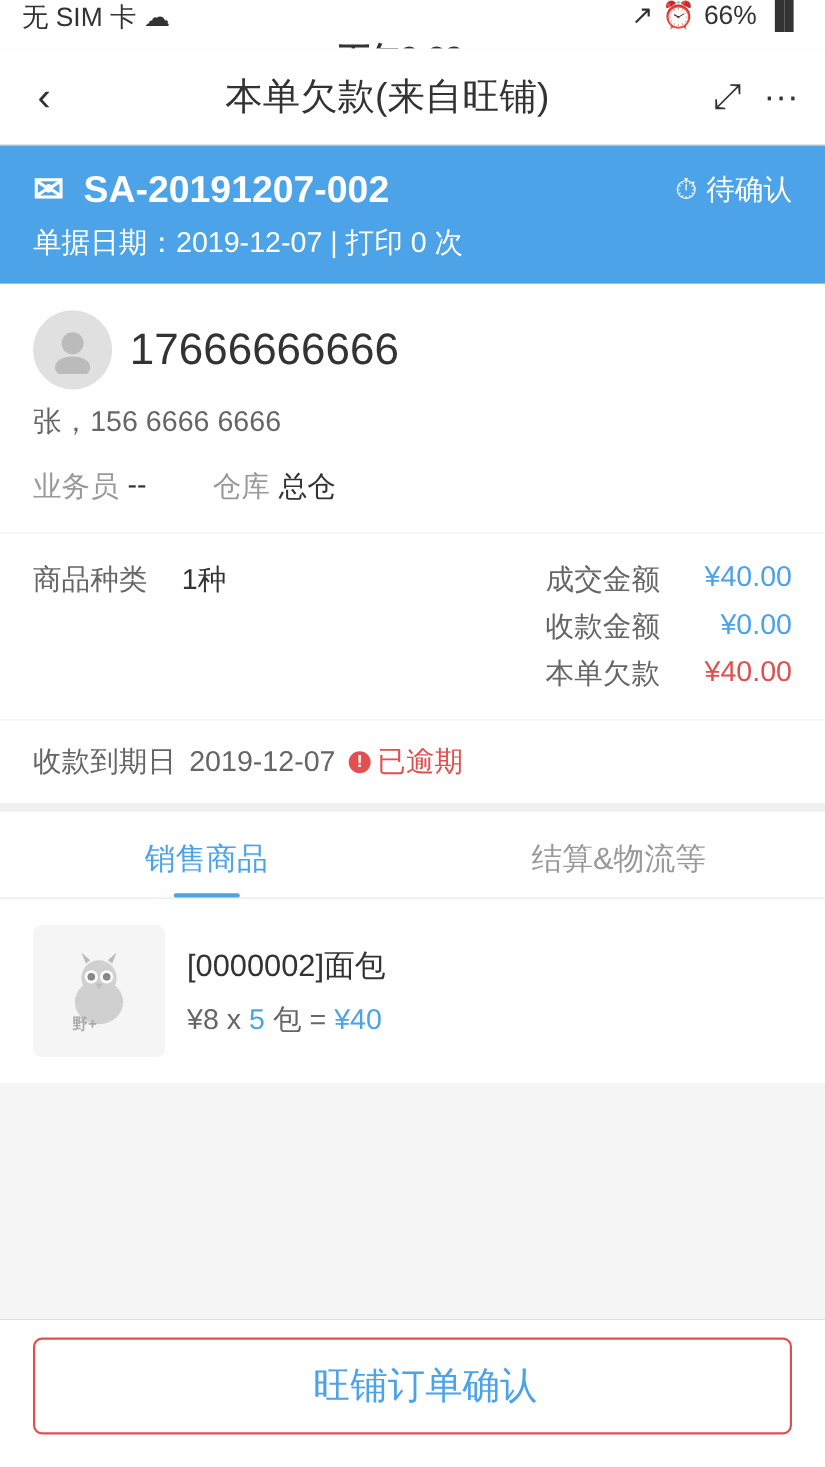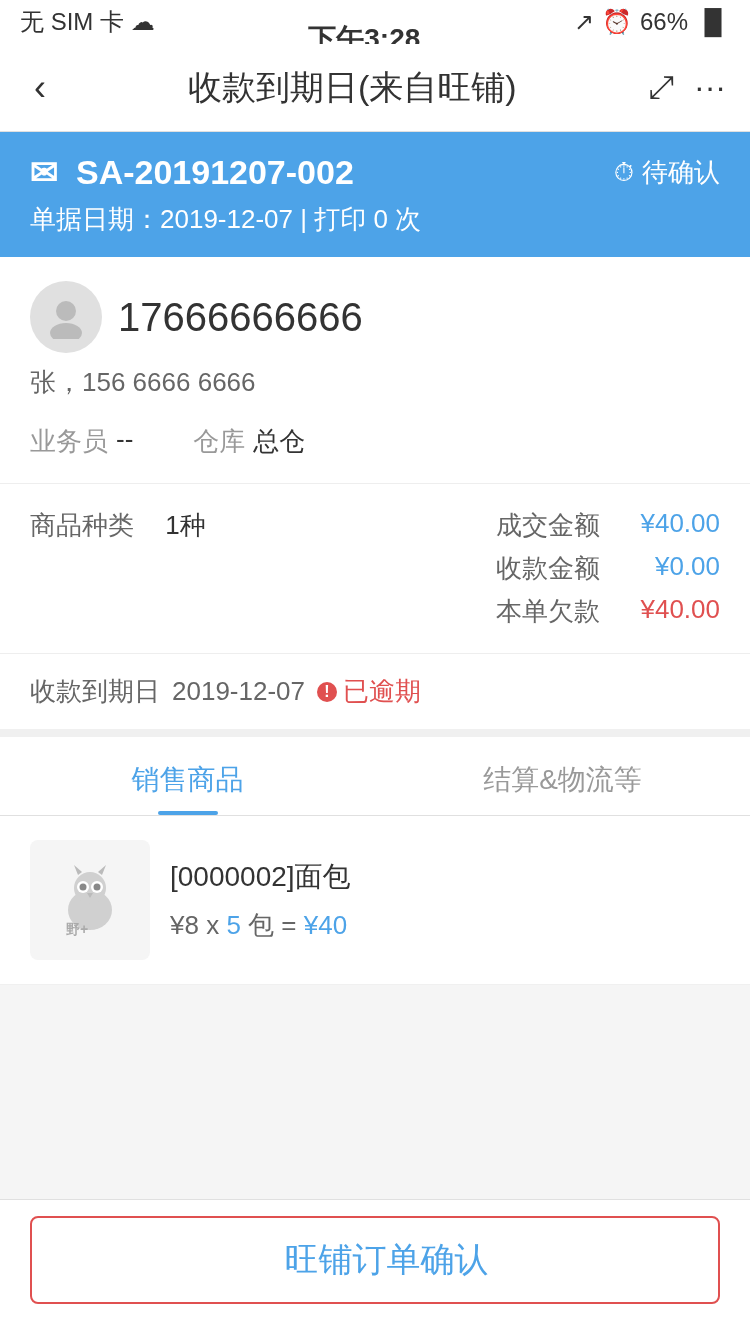--- a/index.html
+++ b/index.html
@@ -11,21 +11,21 @@
       font-family: -apple-system, "PingFang SC", "Microsoft YaHei", sans-serif;
       font-size: 28px;
       color: #333;
     }
 
     
     .status-bar {
       background: #fff;
       height: 44px;
       display: flex;
-      align-items: center;
+      align-items: flex-start;
       justify-content: space-between;
       padding: 0 20px;
       font-size: 24px;
       font-weight: 500;
     }
     .status-left { display: flex; align-items: center; gap: 8px; }
     .status-center { font-size: 28px; font-weight: 600; margin-top: 34px; }
     .status-right { display: flex; align-items: center; gap: 8px; font-size: 24px; }
 
     
@@ -320,21 +320,21 @@
   <div class="status-right">
     <span>↗</span>
     <span>⏰</span>
     <span>66%</span>
     <span>▐▌</span>
   </div>
 </div>
 
 <div class="nav-bar">
   <div class="nav-back">‹</div>
-  <div class="nav-title">收款到期日(来自旺铺)</div>
+  <div class="nav-title">本单欠款(来自旺铺)</div>
   <div class="nav-actions">
     <span class="nav-action-btn">⤢</span>
     <span class="nav-action-btn">···</span>
   </div>
 </div>
 
 <div class="order-banner">
   <div class="order-banner-top">
     <div class="order-id">
       <span class="order-id-icon">✉</span>

